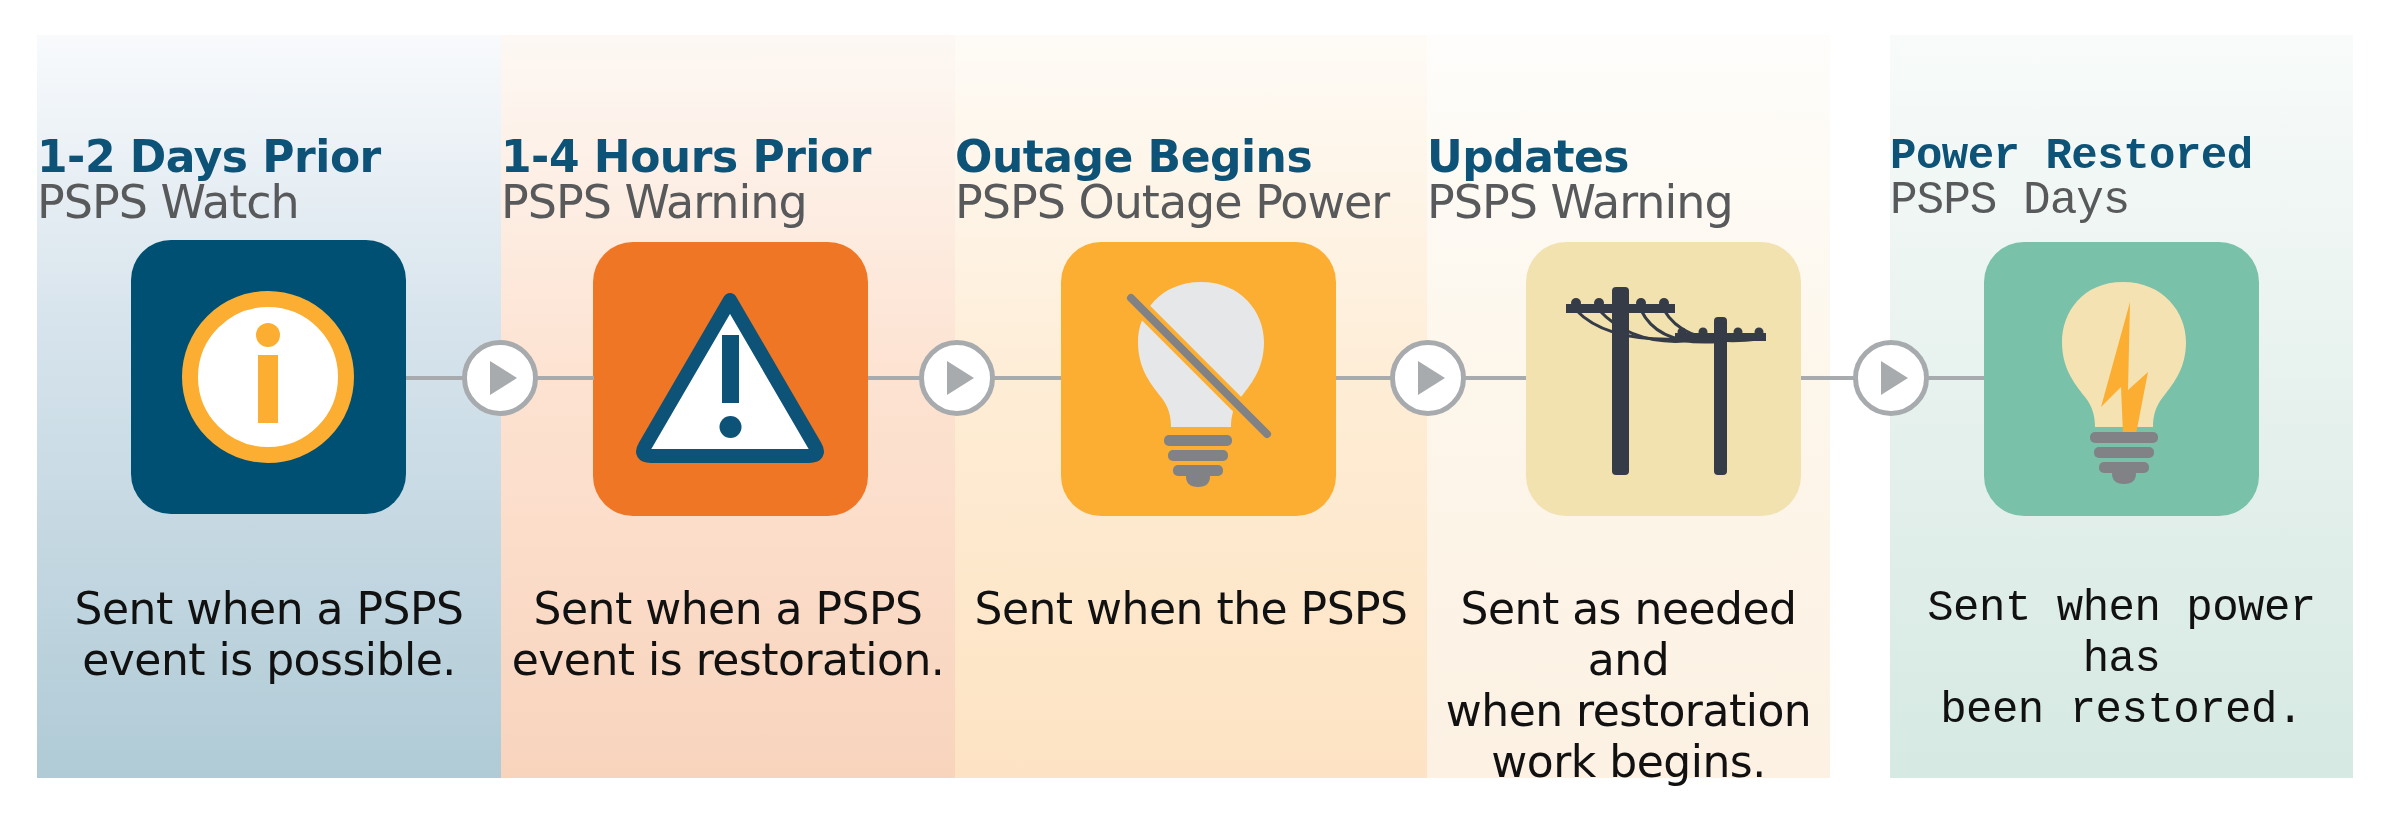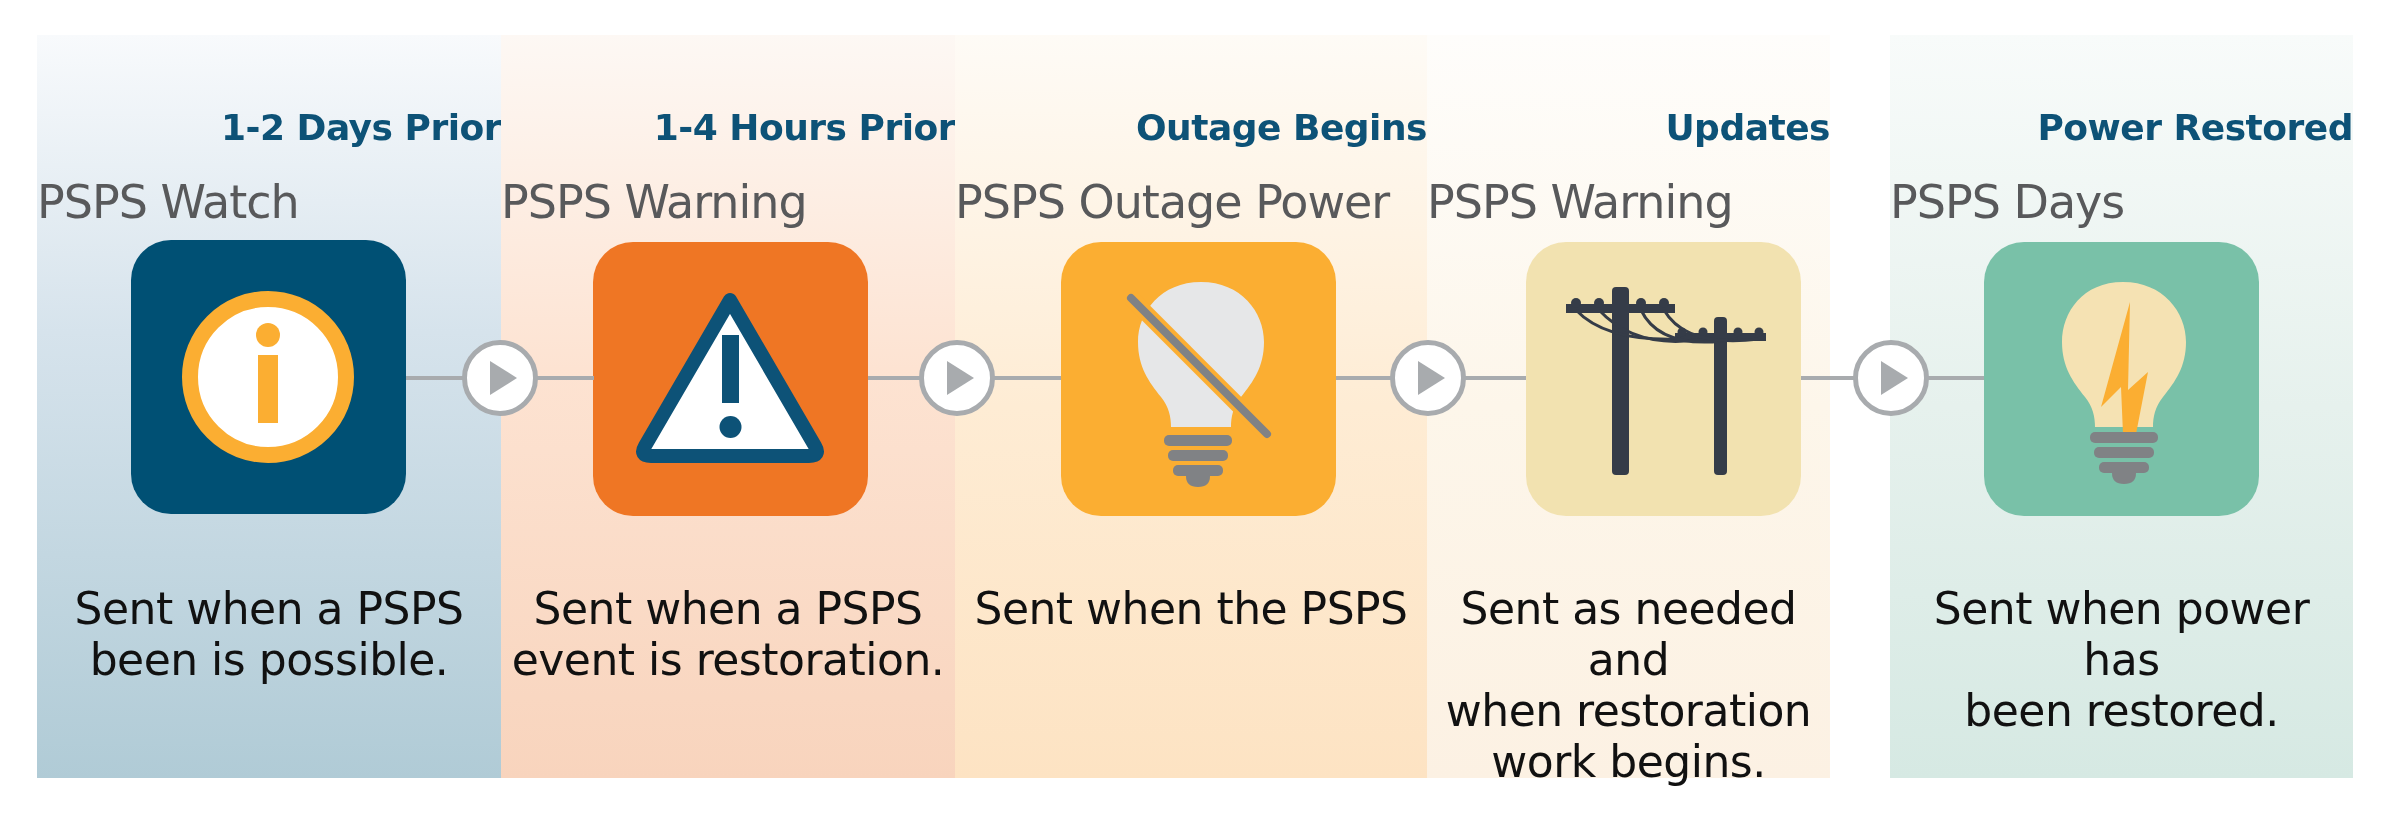--- a/index.html
+++ b/index.html
@@ -3,24 +3,24 @@
 <meta charset="utf-8">
 <style>
   html, body { margin: 0; padding: 0; background: #ffffff; }
   body { width: 2400px; height: 823px; position: relative; overflow: hidden;
          font-family: "DejaVu Sans", "Liberation Sans", sans-serif; }
   .panel { position: absolute; top: 35px; height: 743px; }
   .p1 { left: 37px;  width: 464px; background: linear-gradient(#f8fafc 0%, #d6e3ec 40%, #b0cbd6 100%); }
   .p2 { left: 501px; width: 454px; background: linear-gradient(#fdf8f4 0%, #fde3d2 45%, #f8d4bd 100%); }
   .p3 { left: 955px; width: 472px; background: linear-gradient(#fefbf6 0%, #feecd4 50%, #fde3c3 100%); }
   .p4 { left: 1427px;width: 403px; background: linear-gradient(#fefdfb 0%, #fdf6ea 50%, #fcf1e3 100%); }
-  .p5 { left: 1890px;width: 463px; background: linear-gradient(#f8fbfa 0%, #e6f1ed 50%, #d6e9e3 100%); }
+  .p5 { left: 1890px;width: 463px; background: linear-gradient(#f8fbfa 0%, #e6f1ed 50%, #d6e9e3 100%); font-family: Liberation Mono, monospace; }
 
-  .stage-title { position: absolute; top: 72px; width: 100%; text-align: right;
-                 font-weight: bold; font-size: 36px; color: #0d5277; letter-spacing: -0.5px; }
+  .stage-title { position: absolute; top: 96px; width: 100%; text-align: left;
+                 font-weight: bold; font-size: 44px; color: #0d5277; letter-spacing: -0.5px; }
   .stage-name  { position: absolute; top: 140px; width: 100%; 
                  font-size: 46px; color: #58595b; letter-spacing: -1px; }
   .stage-desc  { position: absolute; top: 548px; width: 100%; text-align: center;
                  font-size: 44px; color: #111111; line-height: 51px; letter-spacing: -0.5px; }
 
   .icon-box { position: absolute; top: 205px; width: 275px; height: 274px; border-radius: 40px; }
   .icon-box svg { position: absolute; left: 0; top: 0; }
 
   .connector { position: absolute; top: 376px; height: 4px; background: #a8abae; }
   .arrow { position: absolute; width: 76px; height: 76px; border-radius: 50%;
@@ -35,21 +35,21 @@
   <div class="stage-name">PSPS Watch</div>
   <div class="icon-box" style="left:94px;background:#005074;">
     <svg width="275" height="274" viewBox="0 0 275 274">
       <circle cx="137" cy="137" r="78" fill="#ffffff" stroke="#fbae32" stroke-width="16"></circle>
       <circle cx="137" cy="95" r="12" fill="#fbae32"></circle>
       <rect x="127" y="115" width="20" height="68" fill="#fbae32"></rect>
     </svg>
   </div>
   <div class="stage-desc">
     <div>Sent when a PSPS</div>
-    <div>been is possible.</div>
+    <div>event is possible.</div>
   </div>
 </div>
 
 <div class="panel p2">
   <div class="stage-title">1-4 Hours Prior</div>
   <div class="stage-name">PSPS Warning</div>
   <div class="icon-box" style="left:92px;top:207px;background:#ef7624;">
     <svg width="275" height="274" viewBox="0 0 275 274">
       <path d="M137 58 L222 204 Q228 214 216 214 L58 214 Q46 214 52 204 Z" fill="#ffffff" stroke="#0d5277" stroke-width="14" stroke-linejoin="round"></path>
       <rect x="129" y="93" width="17" height="68" fill="#0d5277"></rect>

